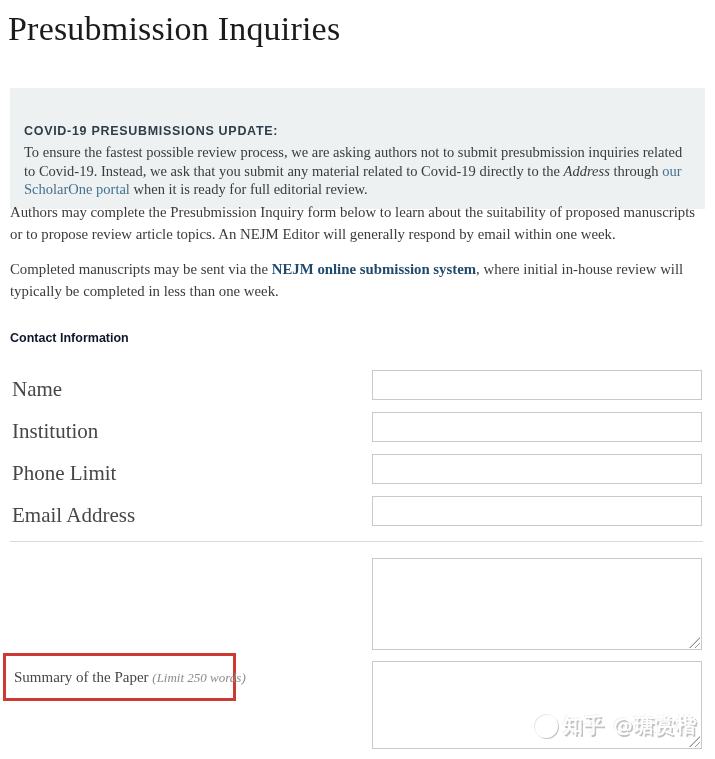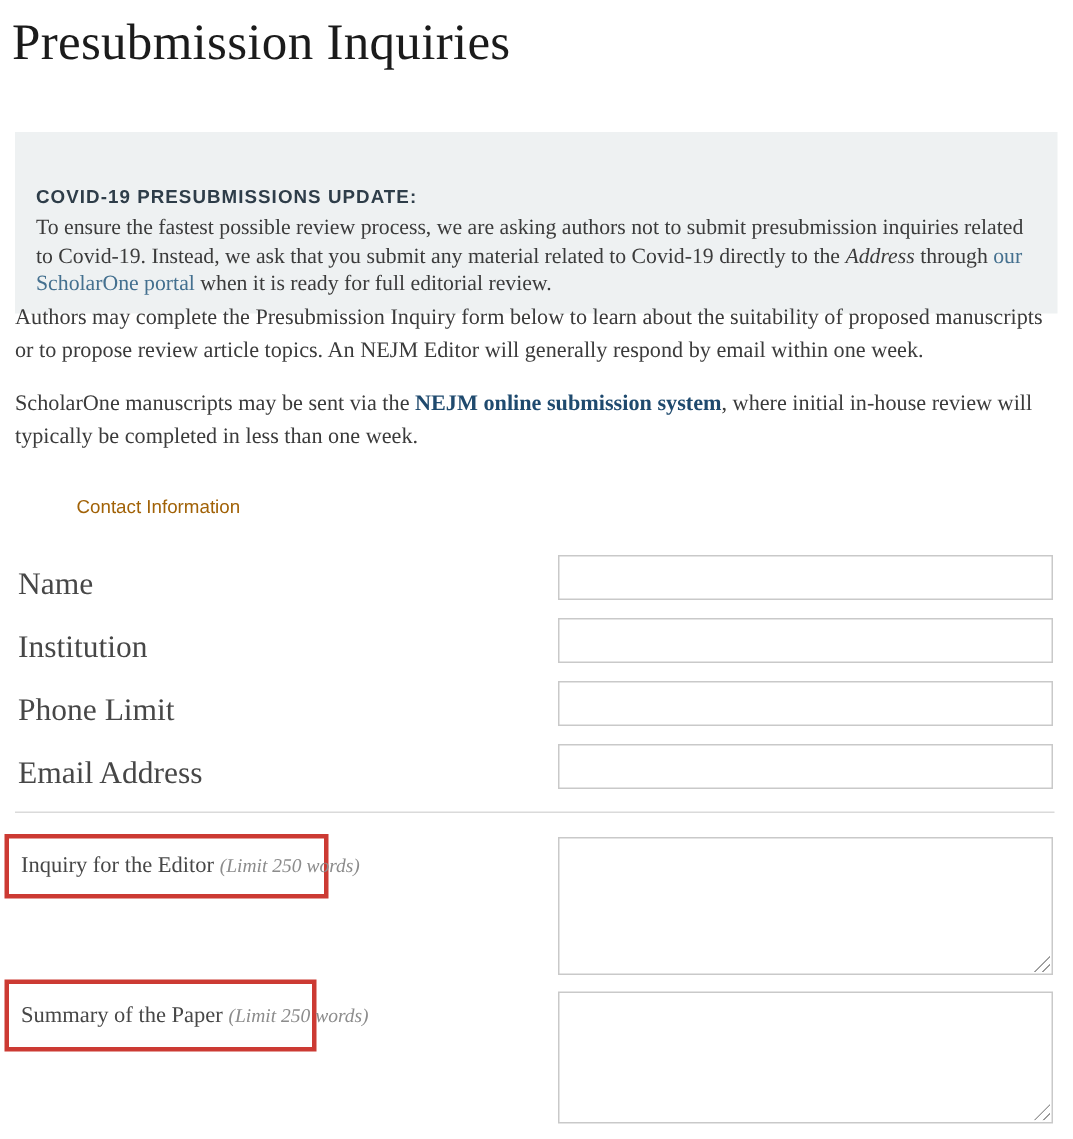--- a/index.html
+++ b/index.html
@@ -49,21 +49,21 @@
   a.link-navy{color:var(--link-navy);font-weight:700;text-decoration:none;cursor:pointer;}
   .intro-para{
     position:absolute;left:10px;width:694px;
     font-size:14.8px;line-height:22px;color:var(--body-text);
   }
   .para-1{top:201px;}
   .para-2{top:258px;}
   .section-heading{
     position:absolute;left:10px;top:331px;
     font-family:"Liberation Sans","DejaVu Sans",sans-serif;
-    font-size:12.5px;font-weight:400;color:#a16207;margin-left:41px;
+    font-size:12.5px;font-weight:700;color:#0f172a;
   }
   .field-label{
     position:absolute;left:12px;
     font-size:21px;color:var(--label-text);
   }
   .text-input{
     position:absolute;left:372px;width:330px;height:30px;
     border:1px solid var(--input-border);
     background:#fff;
     font-family:"Liberation Serif","DejaVu Serif",serif;
@@ -76,21 +76,21 @@
     background:var(--divider);border:none;
   }
   .highlight-box{
     position:absolute;
     border:3px solid var(--highlight-red);
     display:flex;align-items:center;
     padding-left:8px;
     background:transparent;
   }
   .hl-inquiry{left:3px;top:556px;width:216px;height:43px;}
-  .hl-summary{left:3px;top:653px;width:208px;height:48px;}
+  .hl-summary{left:3px;top:653px;width:233px;height:48px;}
   .big-label{font-size:15px;color:var(--label-text);white-space:nowrap;}
   .limit-note{font-size:13px;font-style:italic;color:var(--limit-text);}
   .textarea-wrap{position:absolute;left:372px;width:330px;}
   .ta-1{top:558px;height:92px;}
   .ta-2{top:661px;height:88px;}
   .textarea-wrap textarea{
     width:100%;height:100%;
     border:1px solid var(--input-border);
     resize:none;outline:none;background:#fff;
     font-family:"Liberation Serif","DejaVu Serif",serif;
@@ -130,49 +130,50 @@
   <div class="notice-box">
     <div class="notice-heading">COVID-19 PRESUBMISSIONS UPDATE:</div>
     <div class="notice-body">
       <span>To ensure the fastest possible review process, we are asking authors not to submit presubmission inquiries related to Covid-19. Instead, we ask that you submit any material related to Covid-19 directly to the </span><span class="journal-name">Address</span><span> through </span><a class="link-light">our ScholarOne portal</a><span> when it is ready for full editorial review.</span>
     </div>
   </div>
 
   <p class="intro-para para-1">Authors may complete the Presubmission Inquiry form below to learn about the suitability of proposed manuscripts or to propose review article topics. An NEJM Editor will generally respond by email within one week.</p>
 
   <p class="intro-para para-2">
-    <span>ScholarOne manuscripts may be sent via the </span><a class="link-navy">NEJM online submission system</a><span>, where initial in-house review will typically be completed in less than one week.</span>
+    <span>Completed manuscripts may be sent via the </span><a class="link-navy">NEJM online submission system</a><span>, where initial in-house review will typically be completed in less than one week.</span>
   </p>
 
   <div class="section-heading">Contact Information</div>
 
   <label class="field-label" style="top:377px;">Name</label>
   <input class="text-input" style="top: 370px;" type="text" placeholder="">
 
   <label class="field-label" style="top:419px;">Institution</label>
   <input class="text-input" style="top: 412px;" type="text" placeholder="">
 
   <label class="field-label" style="top:461px;">Phone Limit</label>
   <input class="text-input" style="top: 454px;" type="text" placeholder="">
 
   <label class="field-label" style="top:503px;">Email Address</label>
   <input class="text-input" style="top: 496px;" type="text" placeholder="">
 
   <hr class="divider">
 
-  <div class="highlight-box hl-inquiry">
-    <span class="big-label"><span>Inquiry for the Editor</span> <span class="limit-note">(Limit 250 words)</span></span>
-  </div>
   <div class="textarea-wrap ta-1">
     <textarea style=""></textarea>
     <span class="resize-grip"></span>
   </div>
 
   <div class="highlight-box hl-summary">
     <span class="big-label"><span>Summary of the Paper</span> <span class="limit-note">(Limit 250 words)</span></span>
   </div>
   <div class="textarea-wrap ta-2">
     <textarea style=""></textarea>
     <span class="resize-grip"></span>
   </div>
 
+  <div class="watermark">
+    <span class="wm-logo"></span>
+    <span class="wm-text">知乎 @瑭赏楷</span>
+  </div>
 
 </div>
 
 </body></html>

